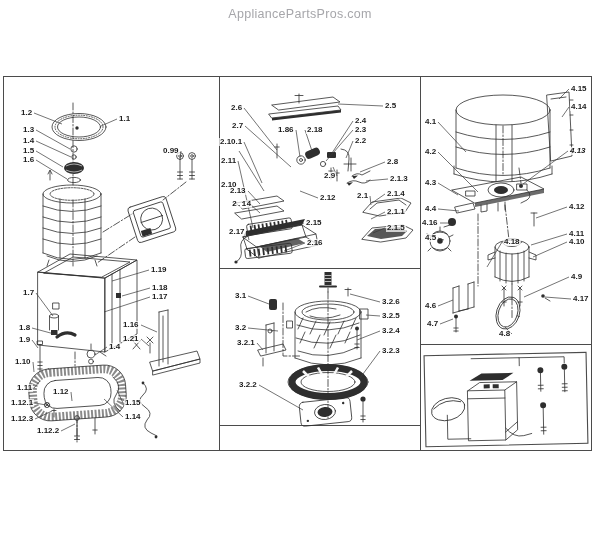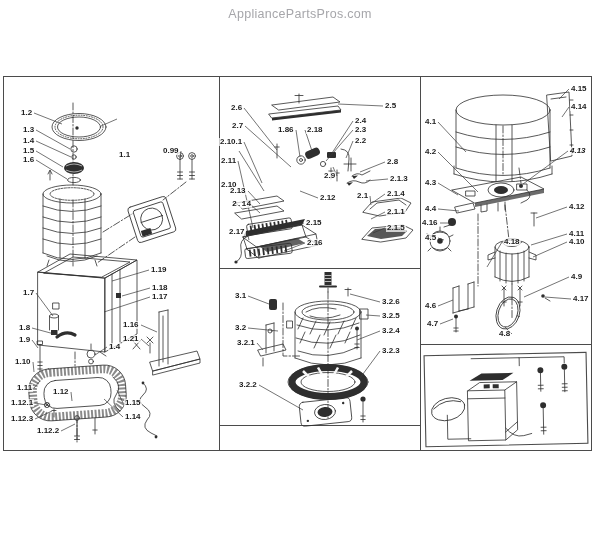--- a/index.html
+++ b/index.html
@@ -363,21 +363,21 @@
       <line x1="567" y1="242" x2="533" y2="257"></line>
       <line x1="569" y1="277" x2="524" y2="297"></line>
       <line x1="571" y1="299" x2="545" y2="297"></line>
       <line x1="438" y1="306" x2="453" y2="300"></line>
       <line x1="440" y1="324" x2="453" y2="319"></line>
       <line x1="512" y1="334" x2="505" y2="327"></line>
     </svg>
 
   <div id="labels-layer">
       <span class="part-label" style="left: 20px; top: 113px;">1.2</span>
-      <span class="part-label" style="left: 118px; top: 119px; margin-top: 36px;">1.1</span>
+      <span class="part-label" style="left: 118px; top: 119px;">1.1</span>
       <span class="part-label" style="left: 22px; top: 130px;">1.3</span>
       <span class="part-label" style="left: 22px; top: 141px;">1.4</span>
       <span class="part-label" style="left: 22px; top: 151px;">1.5</span>
       <span class="part-label" style="left: 22px; top: 160px;">1.6</span>
       <span class="part-label" style="left: 162px; top: 151px;">0.99</span>
       <span class="part-label" style="left: 150px; top: 270px;">1.19</span>
       <span class="part-label" style="left: 151px; top: 288px;">1.18</span>
       <span class="part-label" style="left: 151px; top: 297px;">1.17</span>
       <span class="part-label" style="left: 22px; top: 293px;">1.7</span>
       <span class="part-label" style="left: 18px; top: 328px;">1.8</span>

